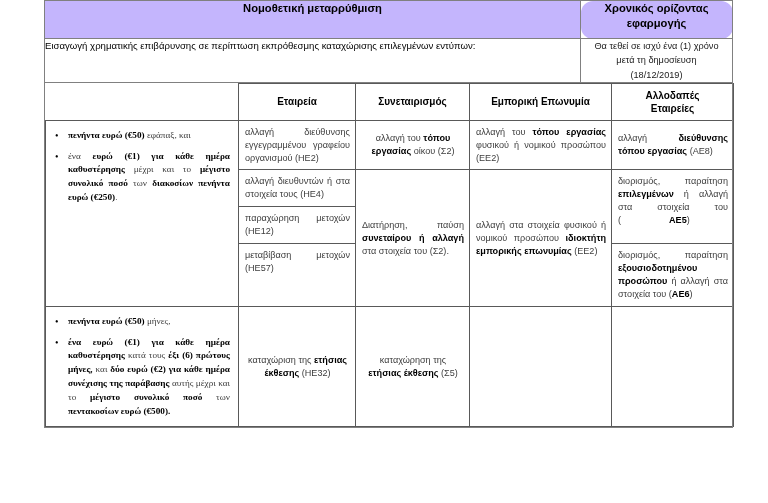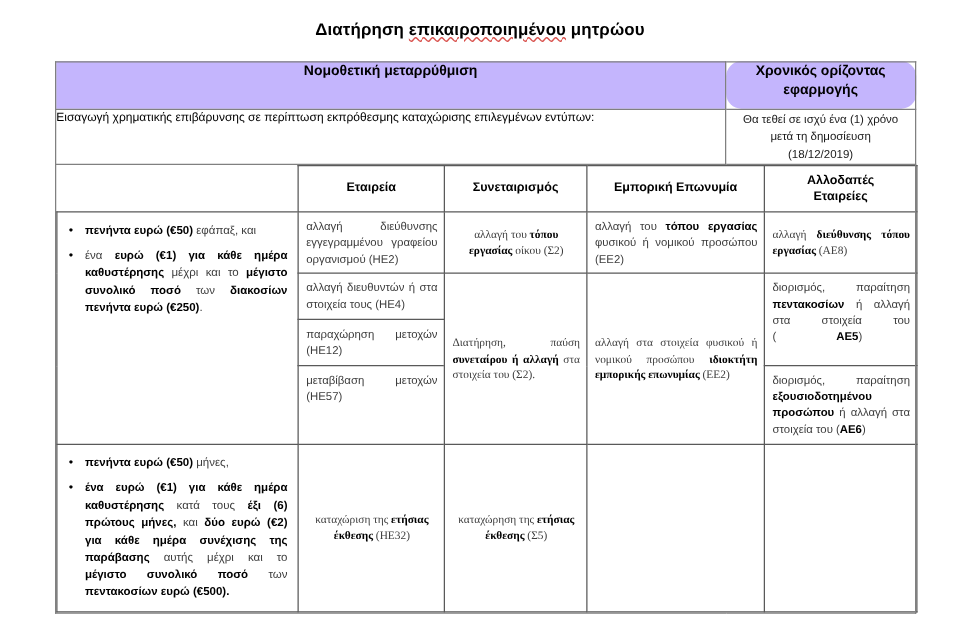--- a/index.html
+++ b/index.html
@@ -101,31 +101,31 @@
 
   td.cellbox {
     font-size: 9.1px;
     line-height: 1.42;
     padding: 5px 5px 5px 6px;
     text-align: justify;
     text-justify: inter-word;
     hyphens: none;
   }
   td.cellbox.center { text-align: center; }
-  td.cellbox.mid { vertical-align: middle; font-family: Liberation Serif, serif; }
+  td.cellbox.mid { vertical-align: middle; }
 
   
   td.bullets {
     font-size: 9.2px;
     line-height: 1.5;
     padding: 8px 8px 8px 4px;
     vertical-align: middle;
   }
   ul.b {
-    margin: 0; padding-left: 18px; list-style: none;
+    margin: 0; padding-left: 18px; list-style: none; font-family: Liberation Serif, serif;
   }
   ul.b > li {
     position: relative;
     margin: 0 0 7px 0;
     text-align: justify;
     text-justify: inter-word;
   }
   ul.b > li:last-child { margin-bottom: 0; }
   ul.b > li::before {
     content: "\2022";
@@ -134,23 +134,20 @@
     top: -1px;
     font-size: 10px;
   }
   .grey { color: #3d3d3d; }
 </style>
 </head>
 <body>
 
 <div class="page">
 
-  <h1 class="doc-title">
-    <span>Διατήρηση </span><span class="spell-underline">επικαιροποιημένου</span><span> μητρώου</span>
-  </h1>
 
   <div class="outer-wrap">
     <table class="outer">
       <thead>
         <tr>
           <th class="hdr hdr-left">Νομοθετική μεταρρύθμιση</th>
           <th class="hdr hdr-right">Χρονικός ορίζοντας εφαρμογής</th>
         </tr>
       </thead>
       <tbody>
@@ -196,21 +193,21 @@
                   </td>
                   <td class="cellbox"><span class="grey">αλλαγή διεύθυνσης εγγεγραμμένου γραφείου οργανισμού (ΗΕ2)</span></td>
                   <td class="cellbox mid center" rowspan="1"><span class="grey">αλλαγή του </span><span style="font-weight: bold;">τόπου εργασίας</span><span class="grey"> οίκου (Σ2)</span></td>
                   <td class="cellbox"><span class="grey">αλλαγή του </span><span style="font-weight: bold;">τόπου εργασίας</span><span class="grey"> φυσικού ή νομικού προσώπου (ΕΕ2)</span></td>
                   <td class="cellbox mid"><span class="grey">αλλαγή </span><span style="font-weight: bold;">διεύθυνσης τόπου εργασίας</span><span class="grey"> (ΑΕ8)</span></td>
                 </tr>
                 <tr>
                   <td class="cellbox"><span class="grey">αλλαγή διευθυντών ή στα στοιχεία τους (ΗΕ4)</span></td>
                   <td class="cellbox mid" rowspan="3"><span class="grey">Διατήρηση, παύση </span><span style="font-weight: bold;">συνεταίρου ή αλλαγή</span><span class="grey"> στα στοιχεία του (Σ2).</span></td>
                   <td class="cellbox mid" rowspan="3"><span class="grey">αλλαγή στα στοιχεία φυσικού ή νομικού προσώπου </span><span style="font-weight: bold;">ιδιοκτήτη εμπορικής επωνυμίας</span><span class="grey"> (ΕΕ2)</span></td>
-                  <td class="cellbox" rowspan="2"><span class="grey">διορισμός, παραίτηση </span><span style="font-weight: bold;">πεντακοσίων</span><span class="grey"> ή αλλαγή στα στοιχεία του (</span><span style="font-weight: bold; padding-left: 48px;">ΑΕ5</span><span class="grey">)</span></td>
+                  <td class="cellbox" rowspan="2"><span class="grey">διορισμός, παραίτηση </span><span style="font-weight: bold;">επιλεγμένων</span><span class="grey"> ή αλλαγή στα στοιχεία του (</span><span style="font-weight: bold; padding-left: 48px;">ΑΕ5</span><span class="grey">)</span></td>
                 </tr>
                 <tr>
                   <td class="cellbox"><span class="grey">παραχώρηση μετοχών (ΗΕ12)</span></td>
                 </tr>
                 <tr>
                   <td class="cellbox"><span class="grey">μεταβίβαση μετοχών (ΗΕ57)</span></td>
                   <td class="cellbox"><span class="grey">διορισμός, παραίτηση </span><span style="font-weight: bold; margin-top: 24px;">εξουσιοδοτημένου προσώπου</span><span class="grey"> ή αλλαγή στα στοιχεία του (</span><span style="font-weight: bold;">ΑΕ6</span><span class="grey">)</span></td>
                 </tr>
 
                 <tr>

